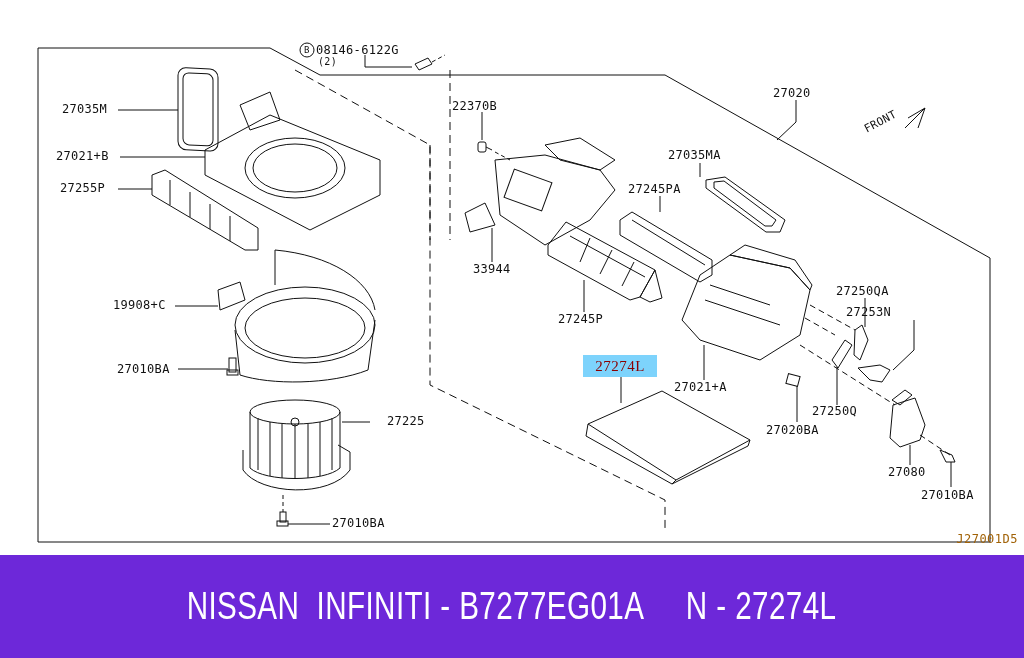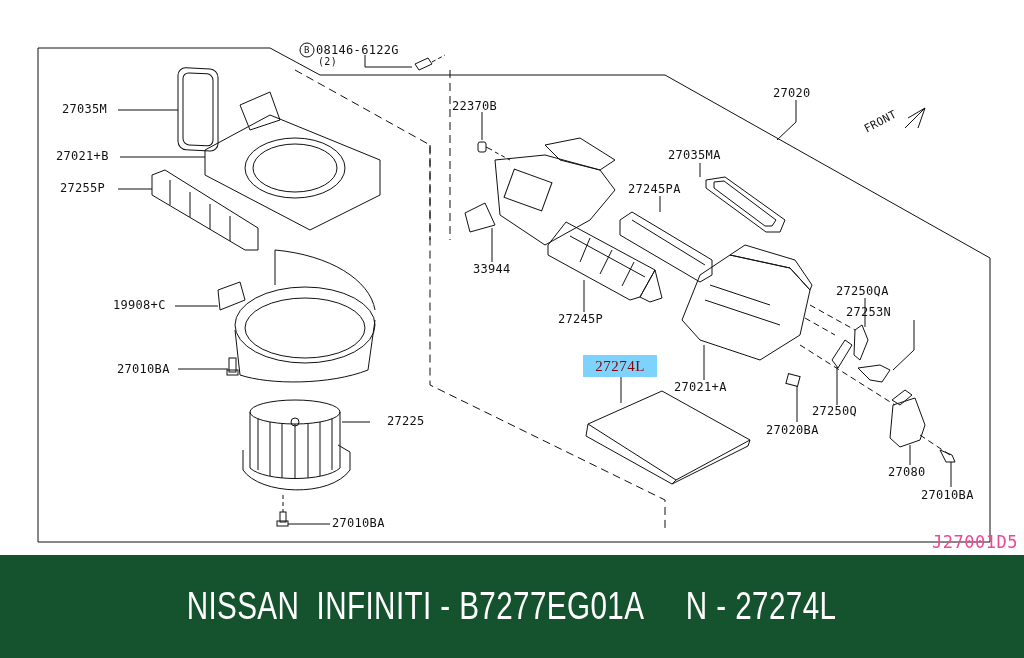--- a/index.html
+++ b/index.html
@@ -12,24 +12,24 @@
       position: absolute; font-family: "DejaVu Sans Mono", monospace; font-size: 12px;
       color: #111; letter-spacing: 0.3px; line-height: 13px; white-space: nowrap;
     }
     .hl {
       position: absolute; background: #7dd3fc; color: #8b0000;
       font-family: Liberation Serif, serif; font-size: 15px; line-height: 22px;
       text-align: center; letter-spacing: 0.5px;
     }
     .code {
       position: absolute; right: 6px; top: 532px; font-family: "DejaVu Sans Mono", monospace;
-      font-size: 17px; color: #ec4899; letter-spacing: 0.5px;
+      font-size: 12px; color: #a16207; letter-spacing: 0.5px;
     }
     #banner {
-      position: absolute; left: 0; top: 555px; width: 1024px; height: 103px; background: #14532d;
+      position: absolute; left: 0; top: 555px; width: 1024px; height: 103px; background: #6d28d9;
       display: flex; align-items: center; justify-content: center;
     }
     #banner .txt {
       color: #ffffff; font-family: "Liberation Sans", sans-serif; font-size: 38px;
       transform: scaleX(0.78); white-space: pre; letter-spacing: 0.5px;
     }
   </style>
 </head>
 <body>
 

